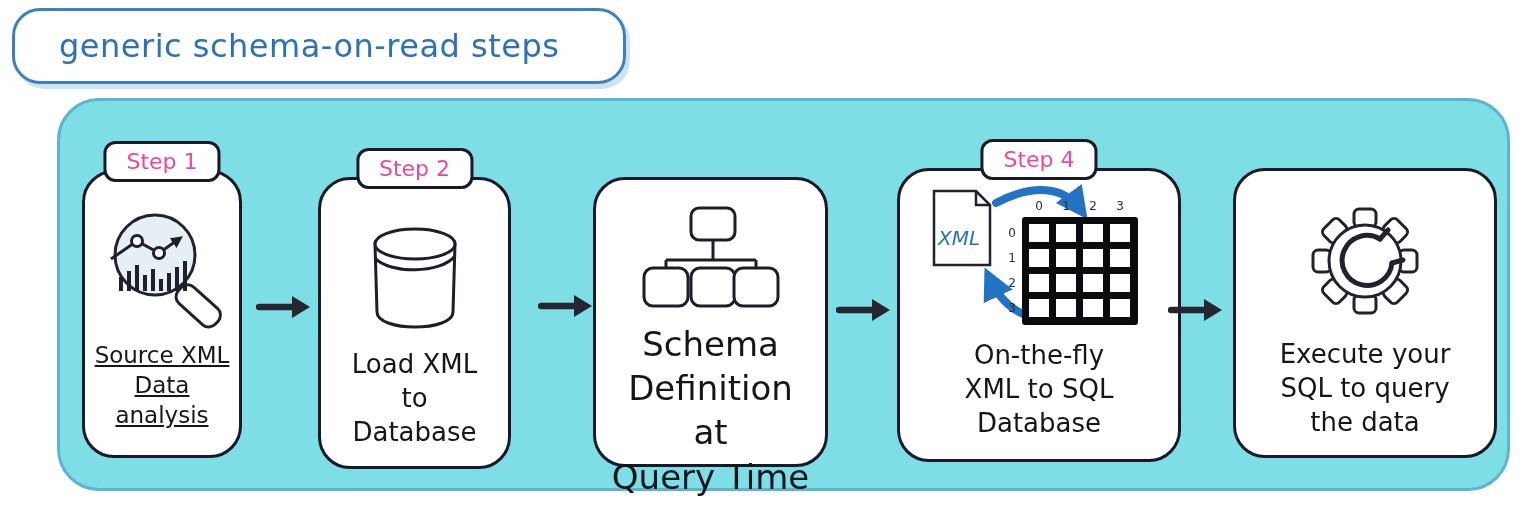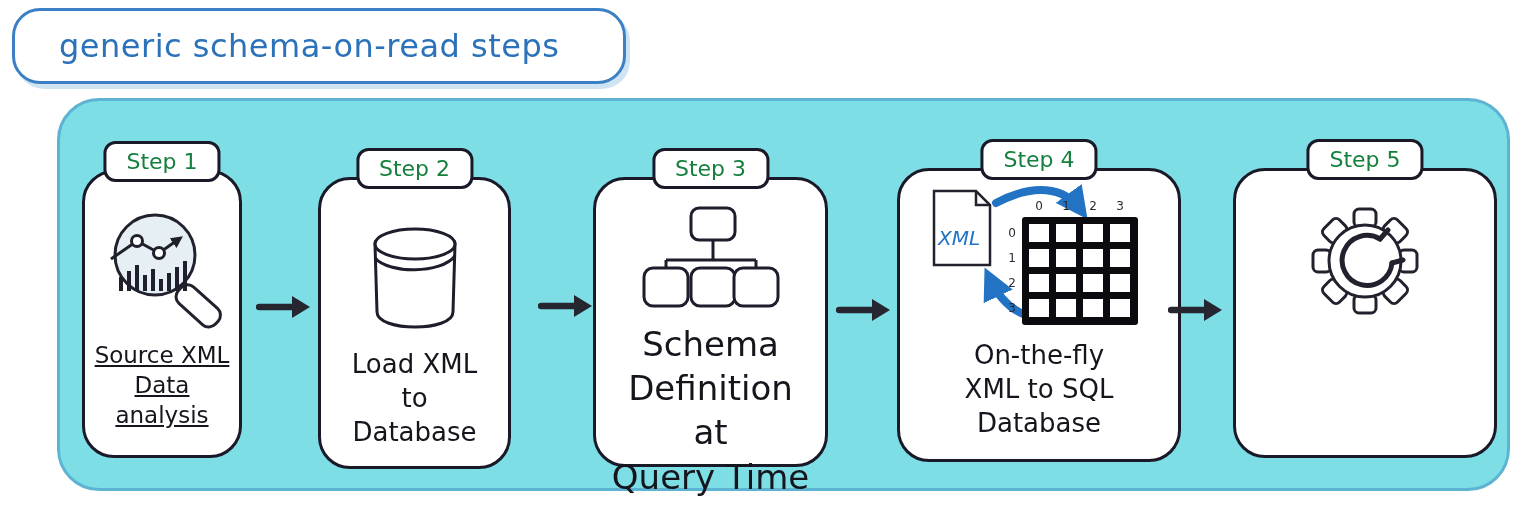--- a/index.html
+++ b/index.html
@@ -24,21 +24,21 @@
   }
   
   .card{
     position:absolute;background:#ffffff;border:3.5px solid #191927;
     border-radius:32px;box-sizing:border-box;z-index:2;
   }
   .card-inner{height:100%;display:flex;flex-direction:column;align-items:center;box-sizing:border-box;}
   .tab{
     position:absolute;top:-32px;left:50%;transform:translateX(-50%);
     background:#ffffff;border:3px solid #191927;border-radius:12px;
-    padding:5px 20px;font-size:22px;color:#15803d;white-space:nowrap;z-index:2;
+    padding:5px 20px;font-size:22px;color:#ec4899;white-space:nowrap;z-index:2;
   }
   .icon-wrap{display:flex;align-items:center;justify-content:center;}
   .caption{
     margin-top:8px;text-align:center;white-space:pre-line;
     color:#15151d;line-height:1.3;
   }
   #card-1{left:82px;top:170px;width:160px;height:288px;}
   #card-1 .card-inner{padding-top:30px;}
   #card-1 .icon-wrap{height:130px;}
   #card-1 .caption{font-size:23px;text-decoration:underline;}
@@ -123,21 +123,20 @@
           <path d="M20 44 C34 60 86 60 100 42" fill="none" stroke="#1d1d2b" stroke-width="3"></path>
         </svg>
       </div>
       <div class="caption">Load XML
 to
 Database</div>
     </div>
   </div>
 
   <div class="card" id="card-3">
-    <div class="tab">Step 3</div>
     <div class="card-inner">
       <div class="icon-wrap">
         <svg width="150" height="110" viewBox="0 0 150 110">
           <g fill="#ffffff" stroke="#1d1d2b" stroke-width="3">
             <rect x="55" y="4" width="44" height="32" rx="8"></rect>
           </g>
           <g fill="none" stroke="#1d1d2b" stroke-width="3">
             <line x1="77" y1="36" x2="77" y2="56"></line>
             <line x1="30" y1="56" x2="120" y2="56"></line>
             <line x1="30" y1="56" x2="30" y2="64"></line>
@@ -212,39 +211,41 @@
           </g>
         </svg>
       </div>
       <div class="caption">On-the-fly
 XML to SQL
 Database</div>
     </div>
   </div>
 
   <div class="card" id="card-5">
-    <div class="tab">Step 5</div>
     <div class="card-inner">
       <div class="icon-wrap">
         <svg width="130" height="124" viewBox="0 0 130 124">
           <g fill="#ffffff" stroke="#22222e" stroke-width="3">
             <rect x="54" y="8" width="22" height="18" rx="5" transform="rotate(0 65 60)"></rect>
             <rect x="54" y="8" width="22" height="18" rx="5" transform="rotate(45 65 60)"></rect>
             <rect x="54" y="8" width="22" height="18" rx="5" transform="rotate(90 65 60)"></rect>
             <rect x="54" y="8" width="22" height="18" rx="5" transform="rotate(135 65 60)"></rect>
             <rect x="54" y="8" width="22" height="18" rx="5" transform="rotate(180 65 60)"></rect>
             <rect x="54" y="8" width="22" height="18" rx="5" transform="rotate(225 65 60)"></rect>
             <rect x="54" y="8" width="22" height="18" rx="5" transform="rotate(270 65 60)"></rect>
             <rect x="54" y="8" width="22" height="18" rx="5" transform="rotate(315 65 60)"></rect>
           </g>
           <circle cx="65" cy="60" r="36" fill="#ffffff" stroke="#22222e" stroke-width="3"></circle>
           <path d="M80 38 a25 25 0 1 0 12 24" fill="none" stroke="#22222e" stroke-width="5" stroke-linecap="round"></path>
           <path d="M80 38 l8 -9 M92 62 l11 -3" fill="none" stroke="#22222e" stroke-width="5" stroke-linecap="round"></path>
         </svg>
       </div>
+      <div class="caption">Execute your
+SQL to query
+the data</div>
     </div>
   </div>
 
   <div class="flow-arrow" id="arrow-1">
     <svg width="56" height="28" viewBox="0 0 56 28">
         <line x1="3" y1="14" x2="38" y2="14" stroke="#262630" stroke-width="6.5" stroke-linecap="round"></line>
         <polygon points="36,3 54,14 36,25" fill="#262630"></polygon>
       </svg>
   </div>
   <div class="flow-arrow" id="arrow-2">

